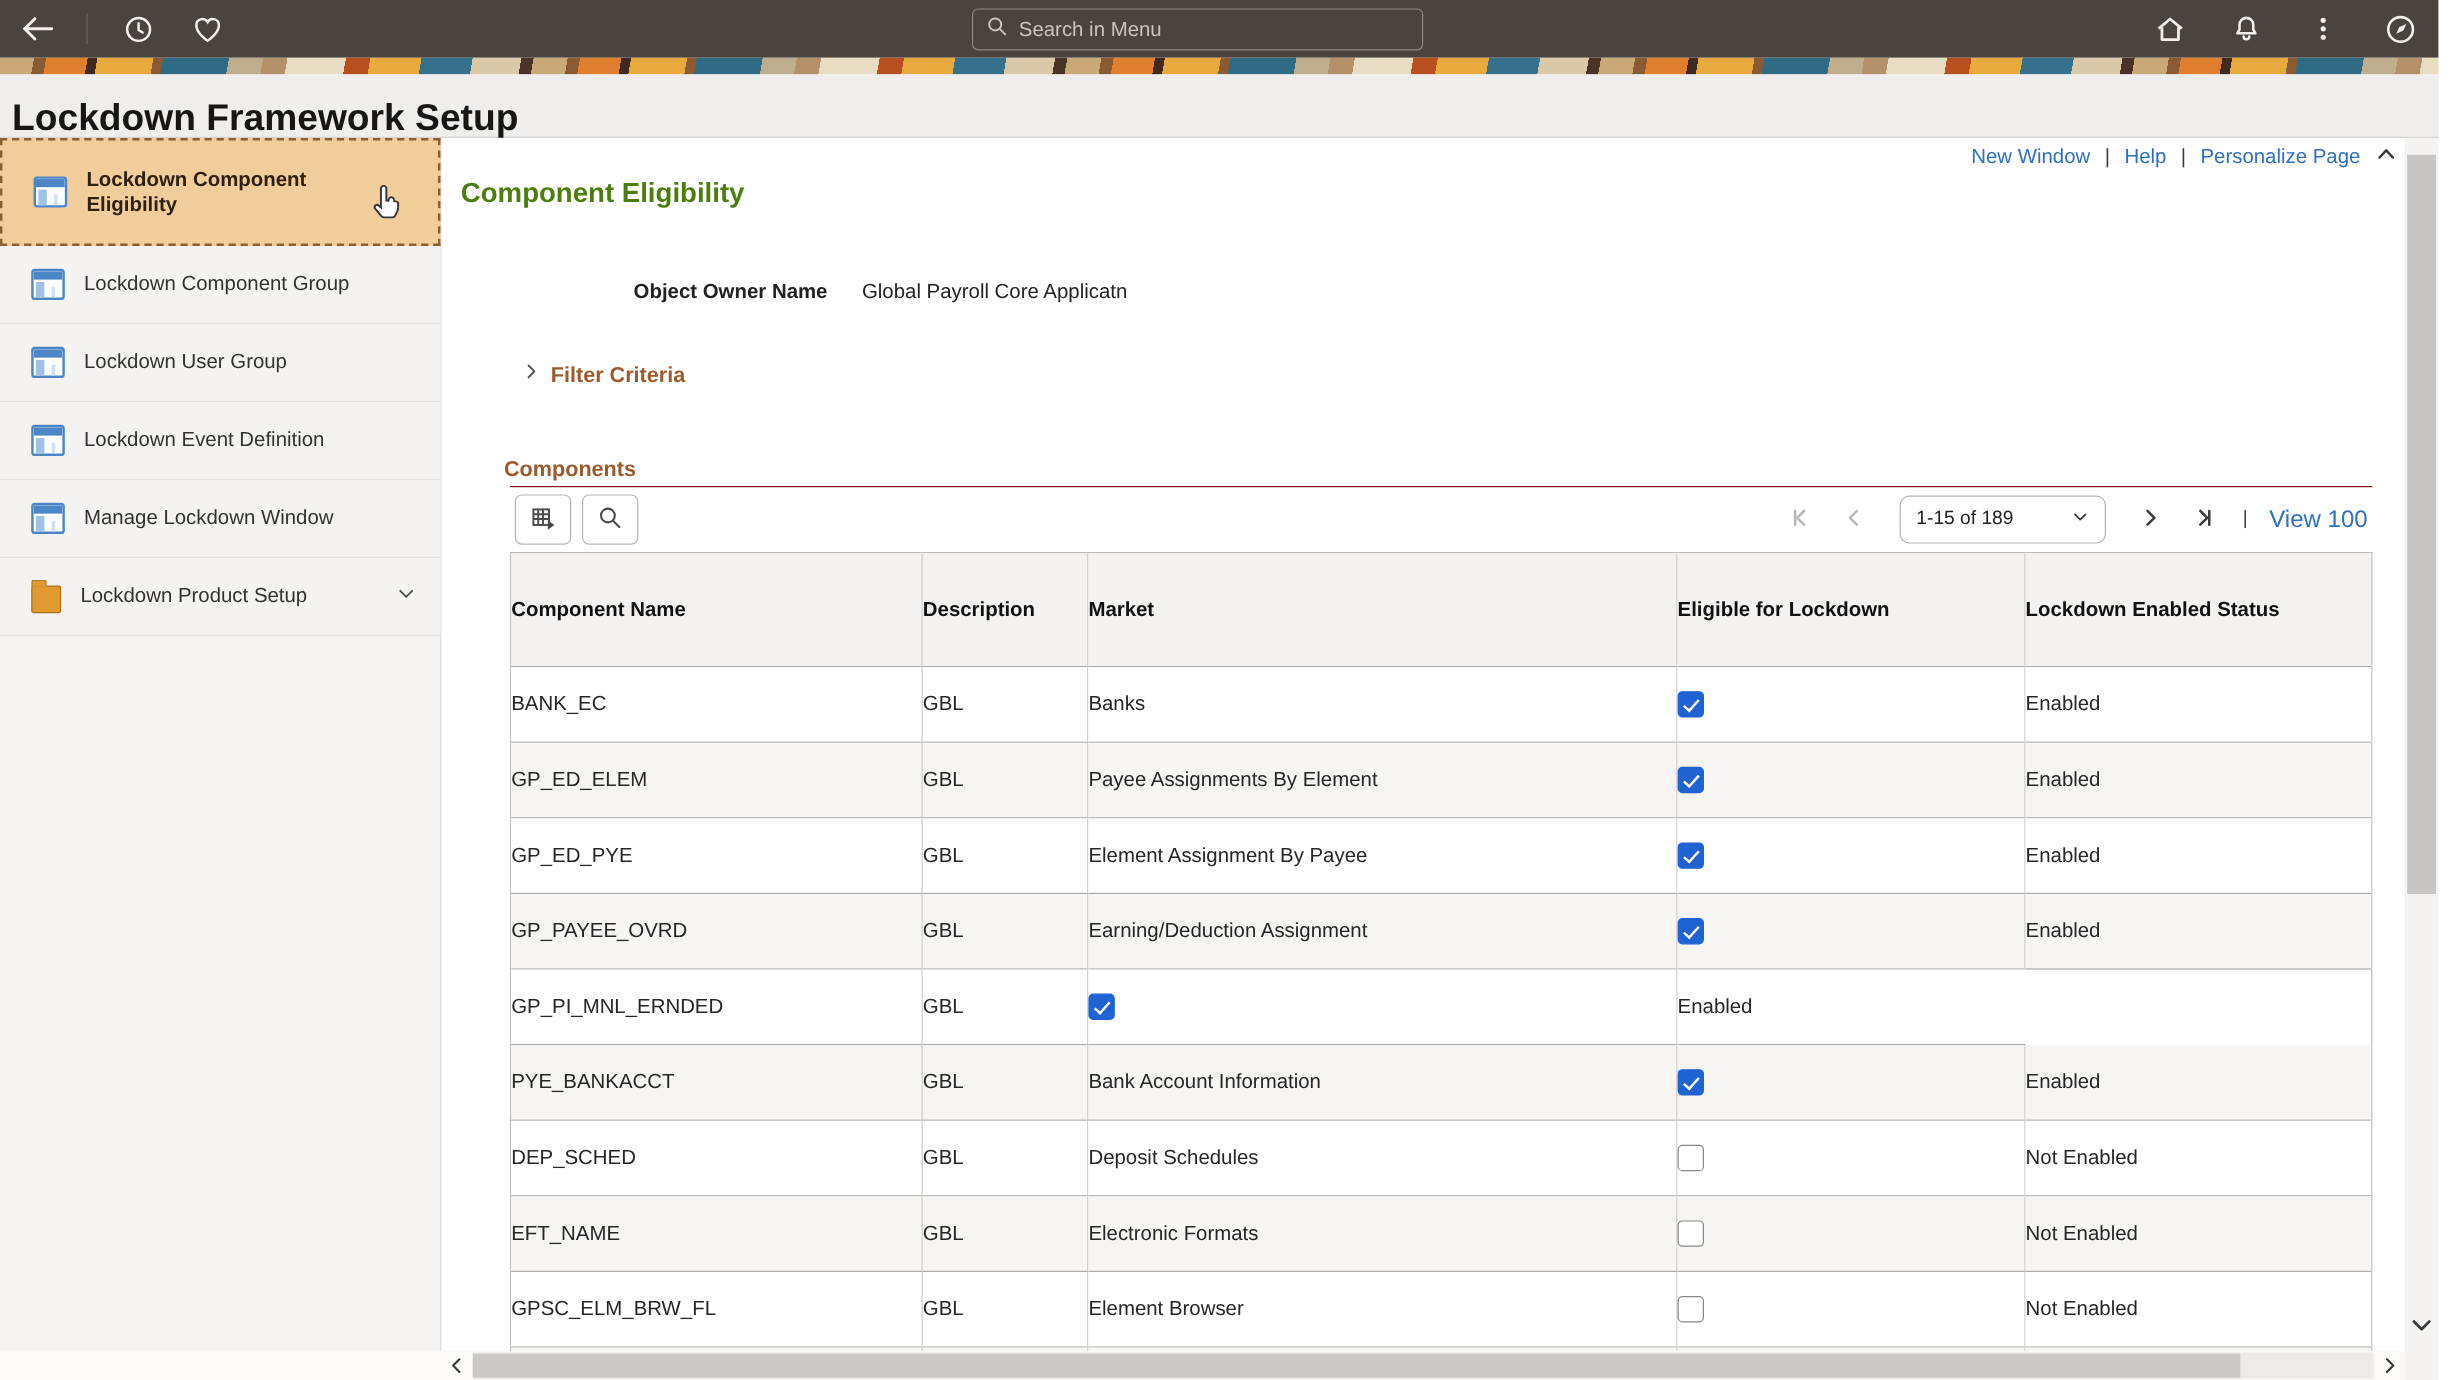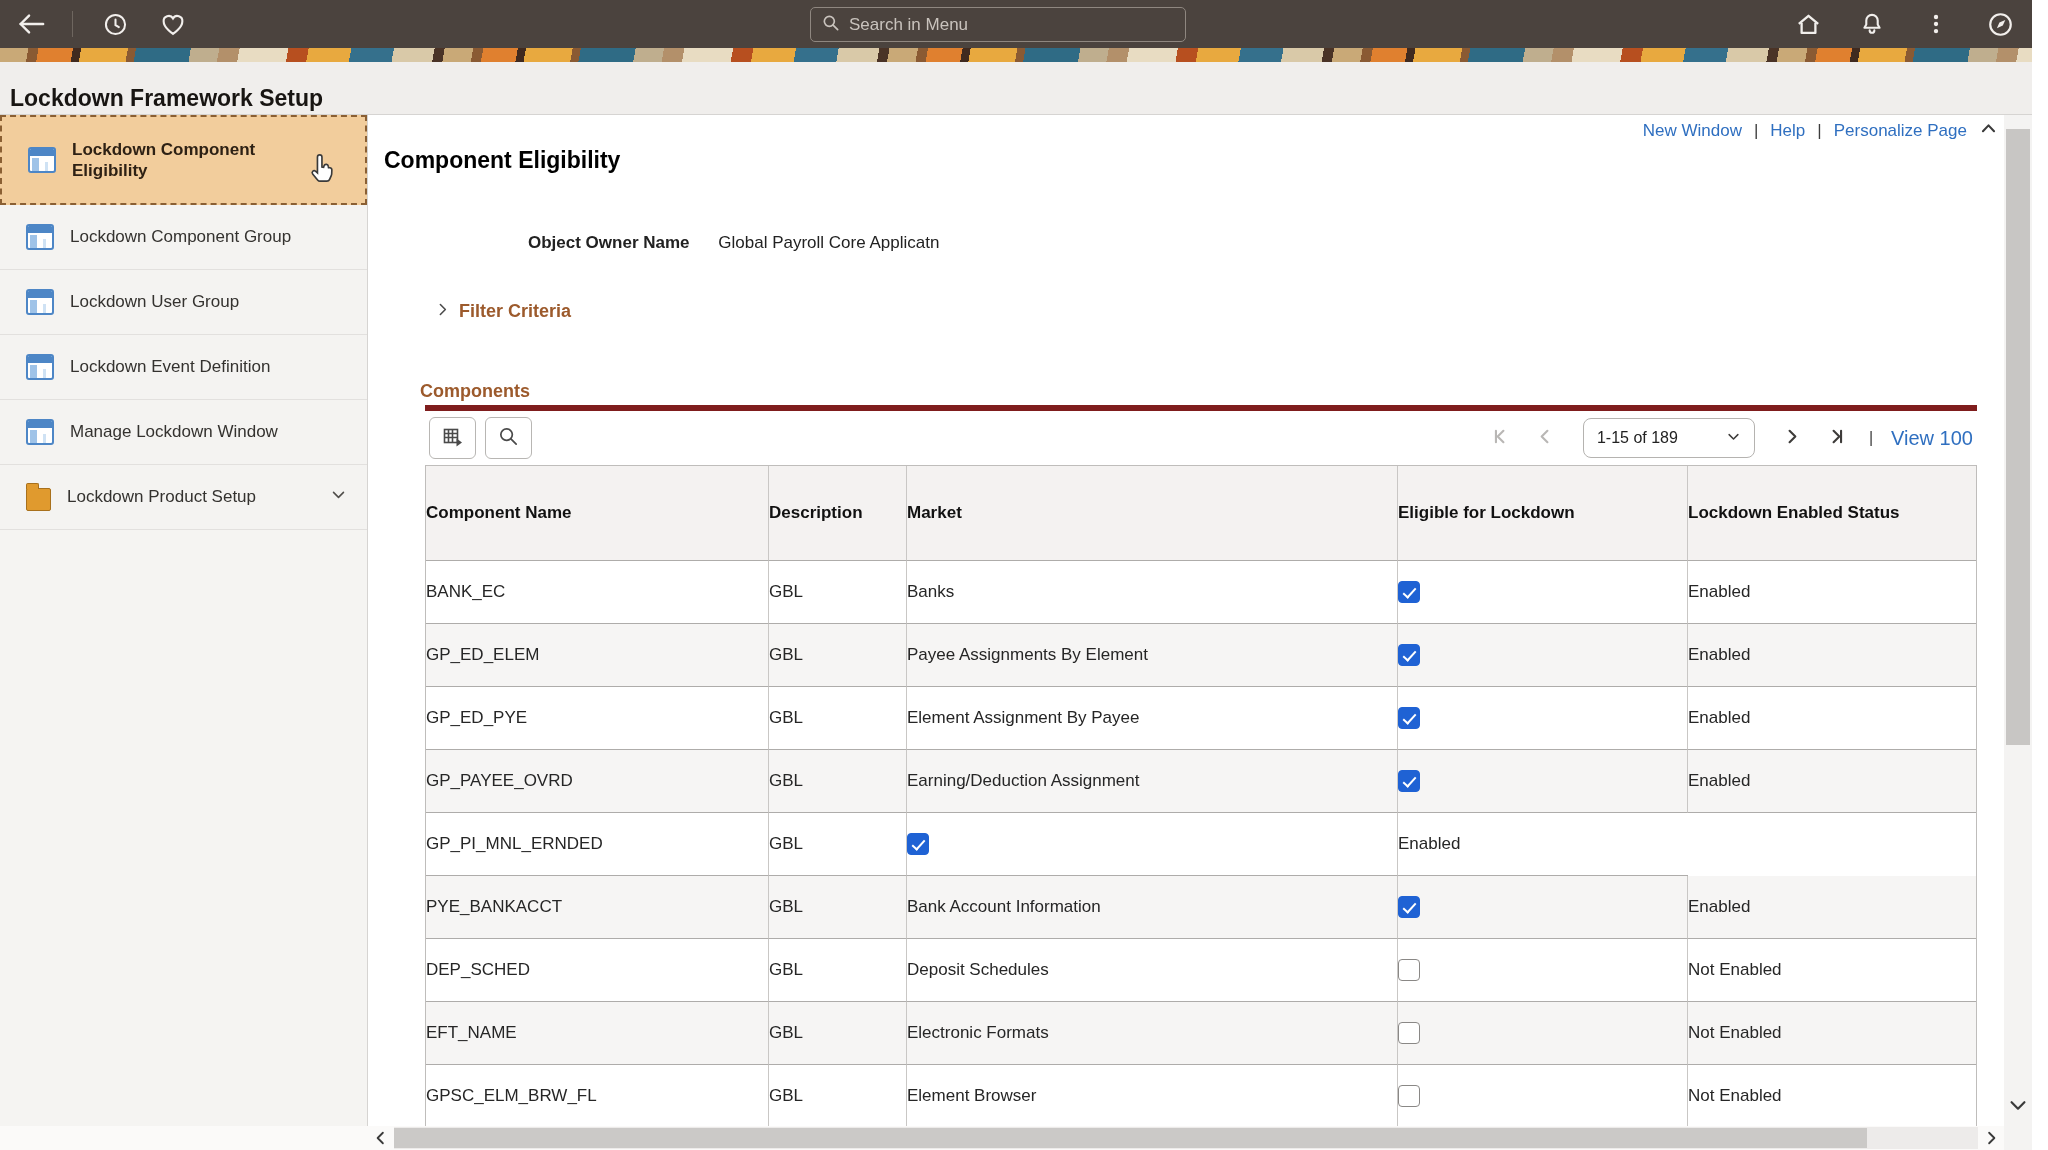--- a/index.html
+++ b/index.html
@@ -32,21 +32,21 @@
 
   
   .deco{height:14px;background:repeating-linear-gradient(100deg,
     #c9a977 0px 28px,#8a5a33 28px 38px,#e0802f 38px 72px,#402a1f 72px 80px,
     #e8a93f 80px 126px,#8a5a33 126px 134px,#2f6b85 134px 188px,#bfae8e 188px 216px,
     #b3906a 216px 236px,#e8dcc2 236px 284px,#b74f1f 284px 304px,#e8a93f 304px 346px,
     #35708c 346px 388px,#d9c9a8 388px 428px,#4a3326 428px 438px);}
 
   
   .banner{height:53px;background:var(--banner-bg);display:flex;align-items:center;padding-left:10px;border-bottom:1px solid #d6d4d2;}
-  .banner h1{font-size:23px;font-weight:bold;color:#181512;margin-top:20px;}
+  .banner h1{font-size:31px;font-weight:bold;color:#181512;margin-top:20px;}
 
   
   .content{display:flex;height:1011px;}
 
   
   .sidebar{width:368px;background:var(--sidebar-bg);border-right:1px solid #d6d4d2;flex:none;}
   .sb-item{position:relative;display:flex;align-items:center;gap:16px;height:65px;padding:0 20px 0 26px;
     background:#f4f3f1;border-bottom:1px solid #e2e0de;cursor:pointer;font-size:17px;color:#34322f;}
   .sb-item.active{height:90px;background:var(--active-bg);border:2px dashed var(--active-border);font-weight:bold;color:#2e2114;}
   .sb-item .sb-label{flex:1;line-height:1.25;}
@@ -57,27 +57,27 @@
   .i-comp::after{content:"";position:absolute;top:9px;left:2px;width:7px;height:13px;background:#9fc3e8;box-shadow:11px 2px 0 -2px #cfe2f4;}
   .i-folder{flex:none;width:25px;height:23px;background:#e09a2e;border:1px solid #a8701c;border-radius:2px;position:relative;margin-top:4px;}
   .i-folder::before{content:"";position:absolute;top:-6px;left:-1px;width:11px;height:5px;background:#e09a2e;border:1px solid #a8701c;border-bottom:none;border-radius:2px 2px 0 0;}
   .hand{position:absolute;right:24px;top:34px;}
 
   
   .main{position:relative;flex:1;background:#fff;overflow:hidden;}
   .page-links{position:absolute;top:4px;right:6px;display:flex;align-items:center;gap:12px;font-size:17px;}
   .page-links a{color:var(--link-blue);text-decoration:none;cursor:pointer;}
   .plsep{color:#3c3c3c;}
-  .h2{position:absolute;top:32px;left:16px;font-size:23px;font-weight:bold;color:#000000;}
+  .h2{position:absolute;top:32px;left:16px;font-size:23px;font-weight:bold;color:#4d7c0f;}
   .owner-row{position:absolute;top:118px;left:160px;font-size:17px;color:#222;}
   .owner-row .lbl{font-weight:bold;margin-right:24px;}
   .filter-row{position:absolute;top:186px;left:66px;display:flex;align-items:center;gap:8px;cursor:pointer;}
   .filter-row .flbl{color:var(--label-brown);font-weight:bold;font-size:18px;}
   .grid-title{position:absolute;top:266px;left:52px;color:var(--label-brown);font-weight:bold;font-size:18px;}
-  .grid-box{position:absolute;top:290px;left:57px;width:1552px;border-top:6px solid #7f1d1d;}
+  .grid-box{position:absolute;top:290px;left:57px;width:1552px;border-top:1px solid #7f1d1d;}
   .grid-toolbar{height:54px;display:flex;align-items:center;justify-content:space-between;padding:0 4px;}
   .gt-left{display:flex;gap:9px;}
   .tool-btn{width:47px;height:42px;background:#fff;border:1.5px solid #b8b6b3;border-radius:6px;display:flex;align-items:center;justify-content:center;cursor:pointer;}
   .gt-right{display:flex;align-items:center;gap:14px;}
   .pg-btn{background:none;border:none;width:30px;height:30px;display:flex;align-items:center;justify-content:center;cursor:pointer;padding:0;}
   .range-select{width:172px;height:40px;border:1.5px solid #b5b3b0;border-radius:8px;display:flex;align-items:center;justify-content:space-between;padding:0 13px;font-size:16px;color:#222;cursor:pointer;background:#fff;margin:0 8px;}
   .gt-sep{color:#3c3c3c;font-size:16px;margin:0 4px;}
   .view-all{color:var(--link-blue);font-size:20px;text-decoration:none;cursor:pointer;text-align:center;}
 
   

